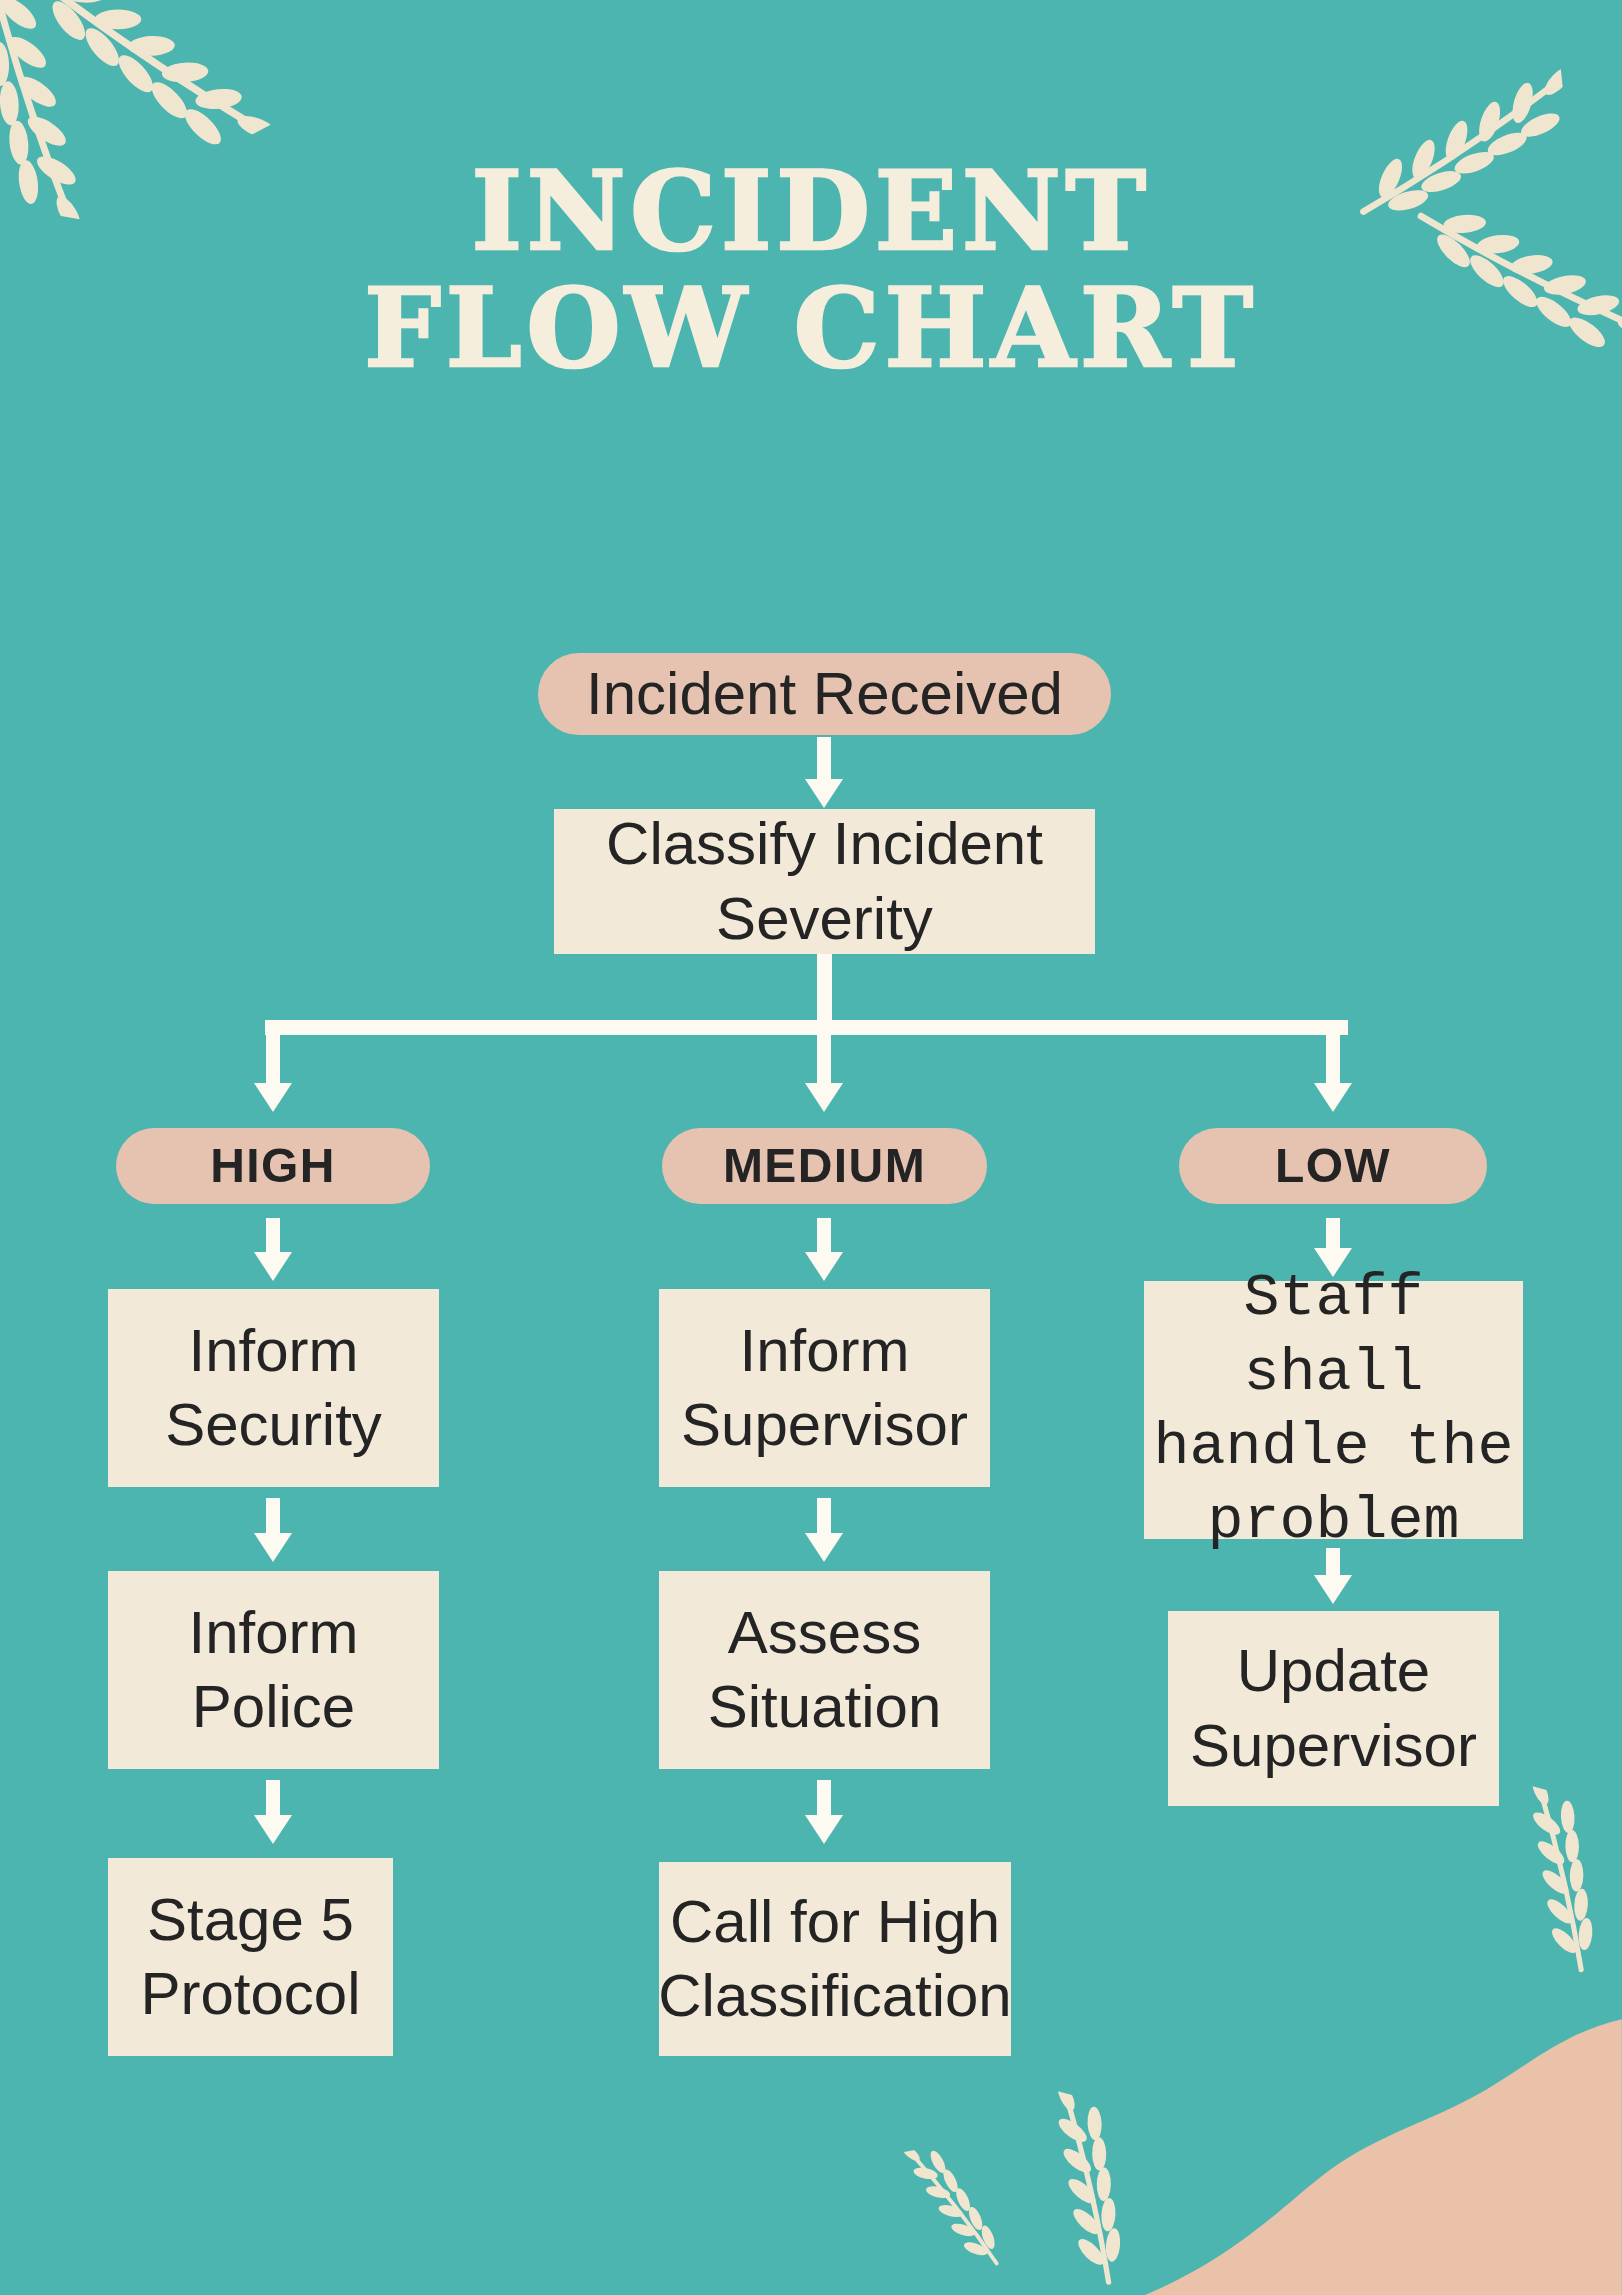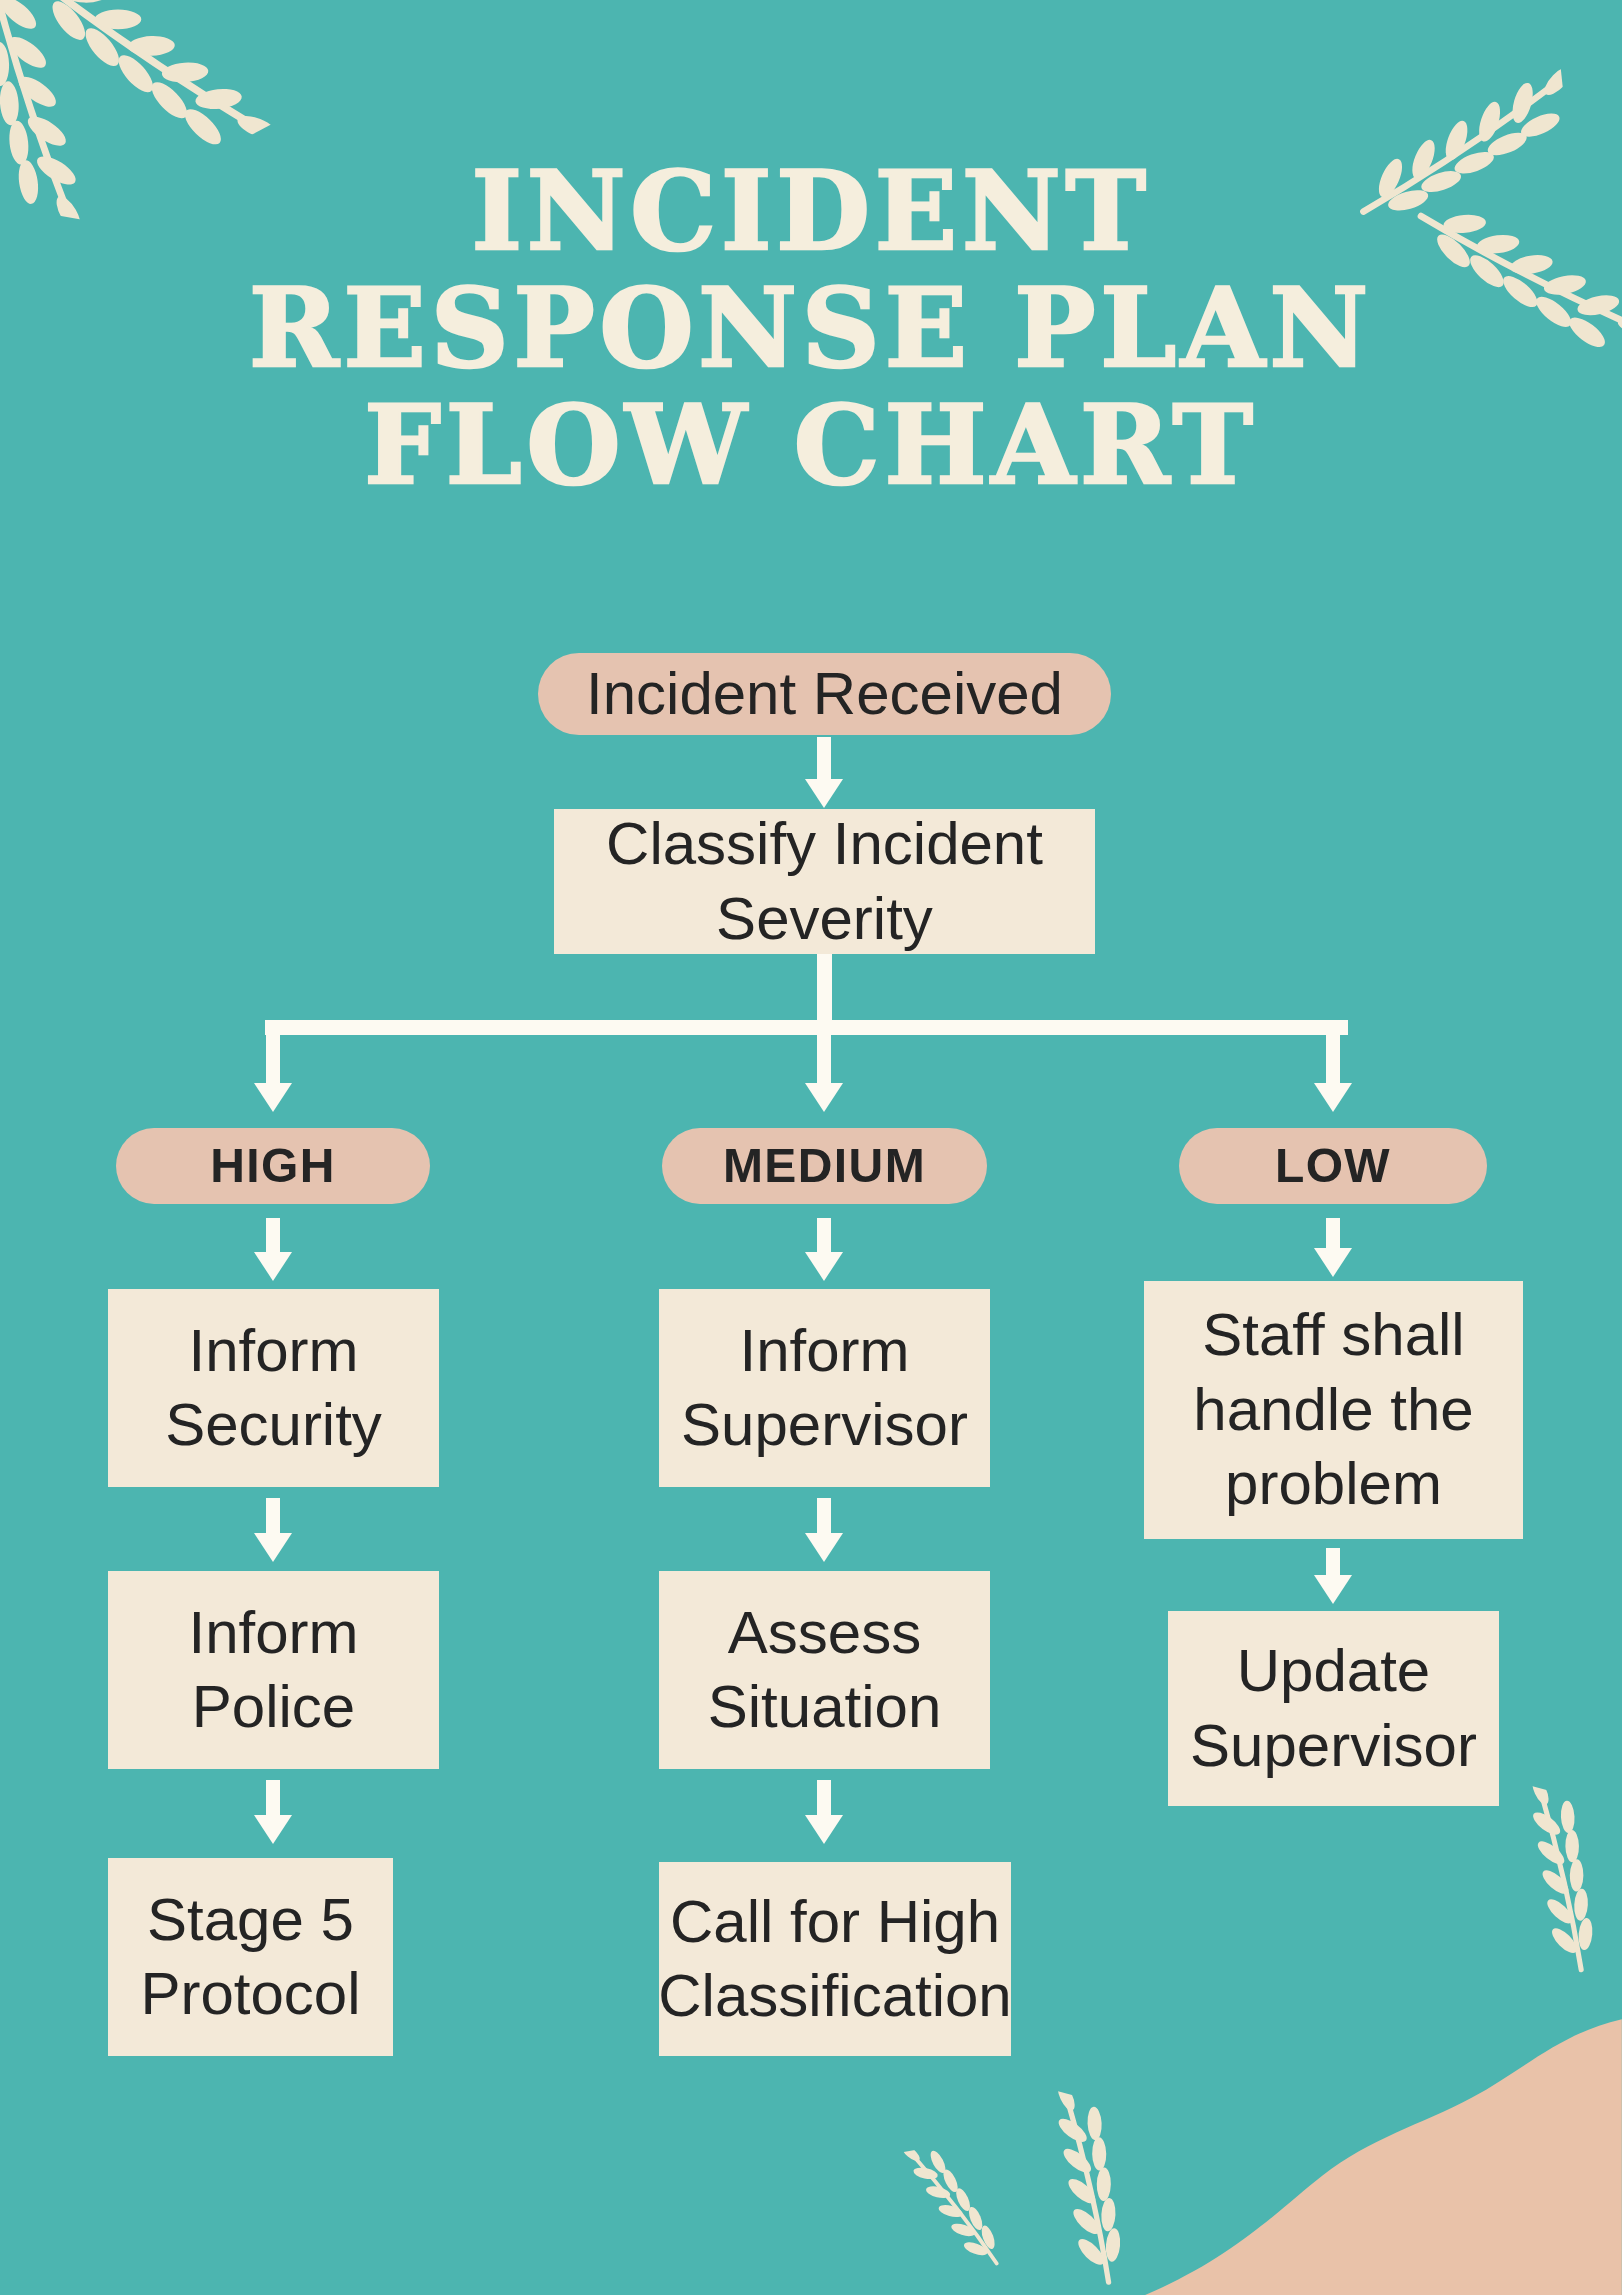--- a/index.html
+++ b/index.html
@@ -97,21 +97,20 @@
   <svg class="leaf" viewBox="0 0 200 125" width="177" height="110" style="left:996px; top:2135px; transform:rotate(-75deg);">
       <use href="#branch"></use>
     </svg>
 
   <svg class="blob" viewBox="0 0 700 420" width="477" height="286">
     <path fill="currentColor" d="M700,15 C610,35 555,90 480,130 C405,170 330,190 260,245 C195,296 130,365 0,420 L700,420 Z"></path>
   </svg>
 
   <h1 class="title">
     <span>INCIDENT</span>
-    <span>RESPONSE PLAN</span>
     <span>FLOW CHART</span>
   </h1>
 
   <div class="arrow" style="left:805px; top:737px; height:71px;">
       <div class="stem"></div>
       <div class="head"></div>
     </div>
 
   <div class="conn" style="left:817px; top:953px; width:15px; height:75px;"></div>
   <div class="conn" style="left:265px; top:1020px; width:1083px; height:15px;"></div>
@@ -178,20 +177,20 @@
   <div class="node box" style="left:108px; top:1858px; width:285px; height:198px;">Stage 5
 Protocol</div>
 
   <div class="node box" style="left:659px; top:1289px; width:331px; height:198px;">Inform
 Supervisor</div>
   <div class="node box" style="left:659px; top:1571px; width:331px; height:198px;">Assess
 Situation</div>
   <div class="node box" style="left:659px; top:1862px; width:352px; height:194px;">Call for High
 Classification</div>
 
-  <div class="node box" style="left:1144px; top:1281px; width:379px; height:258px;">Staff shall
+  <div class="node box" style="left:1144px; top:1281px; width:379px; height:258px;font-family:Liberation Mono, monospace;">Staff shall
 handle the
 problem</div>
   <div class="node box" style="left:1168px; top:1611px; width:331px; height:195px;">Update
 Supervisor</div>
 
 </div>
 
 
 </body></html>

